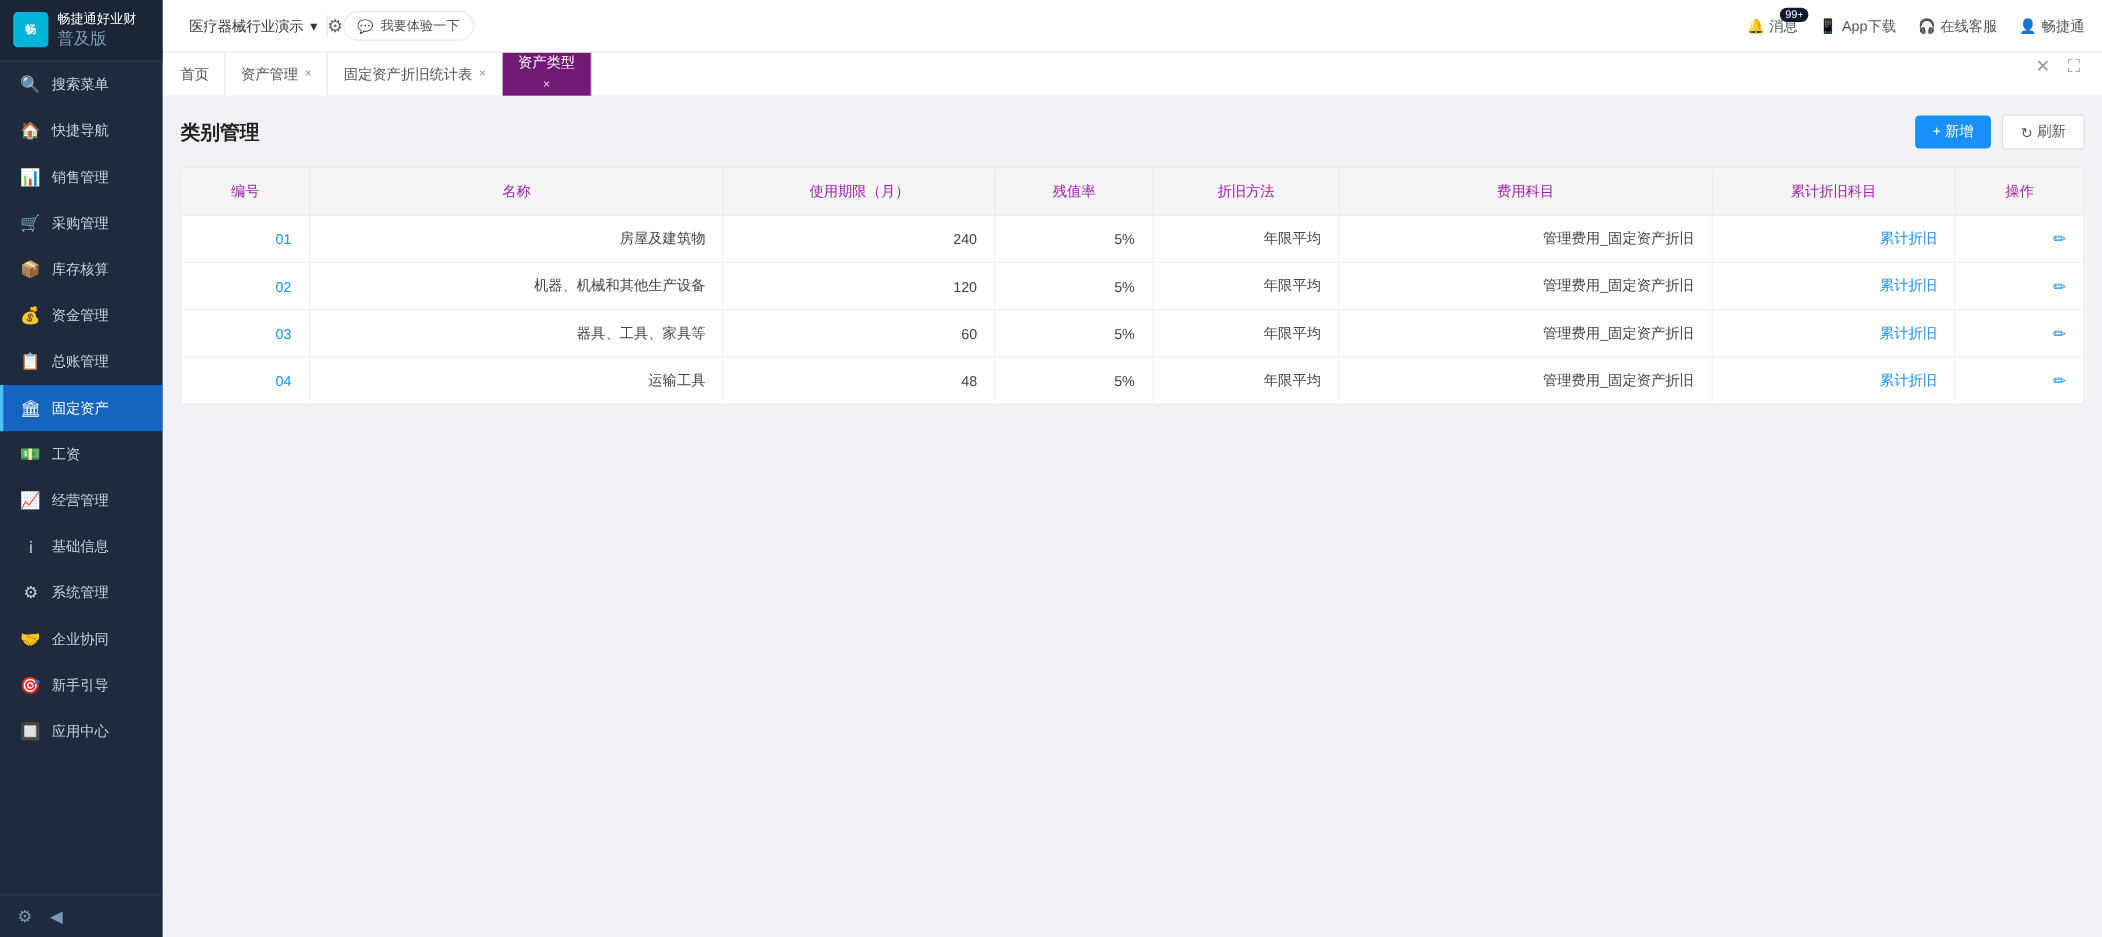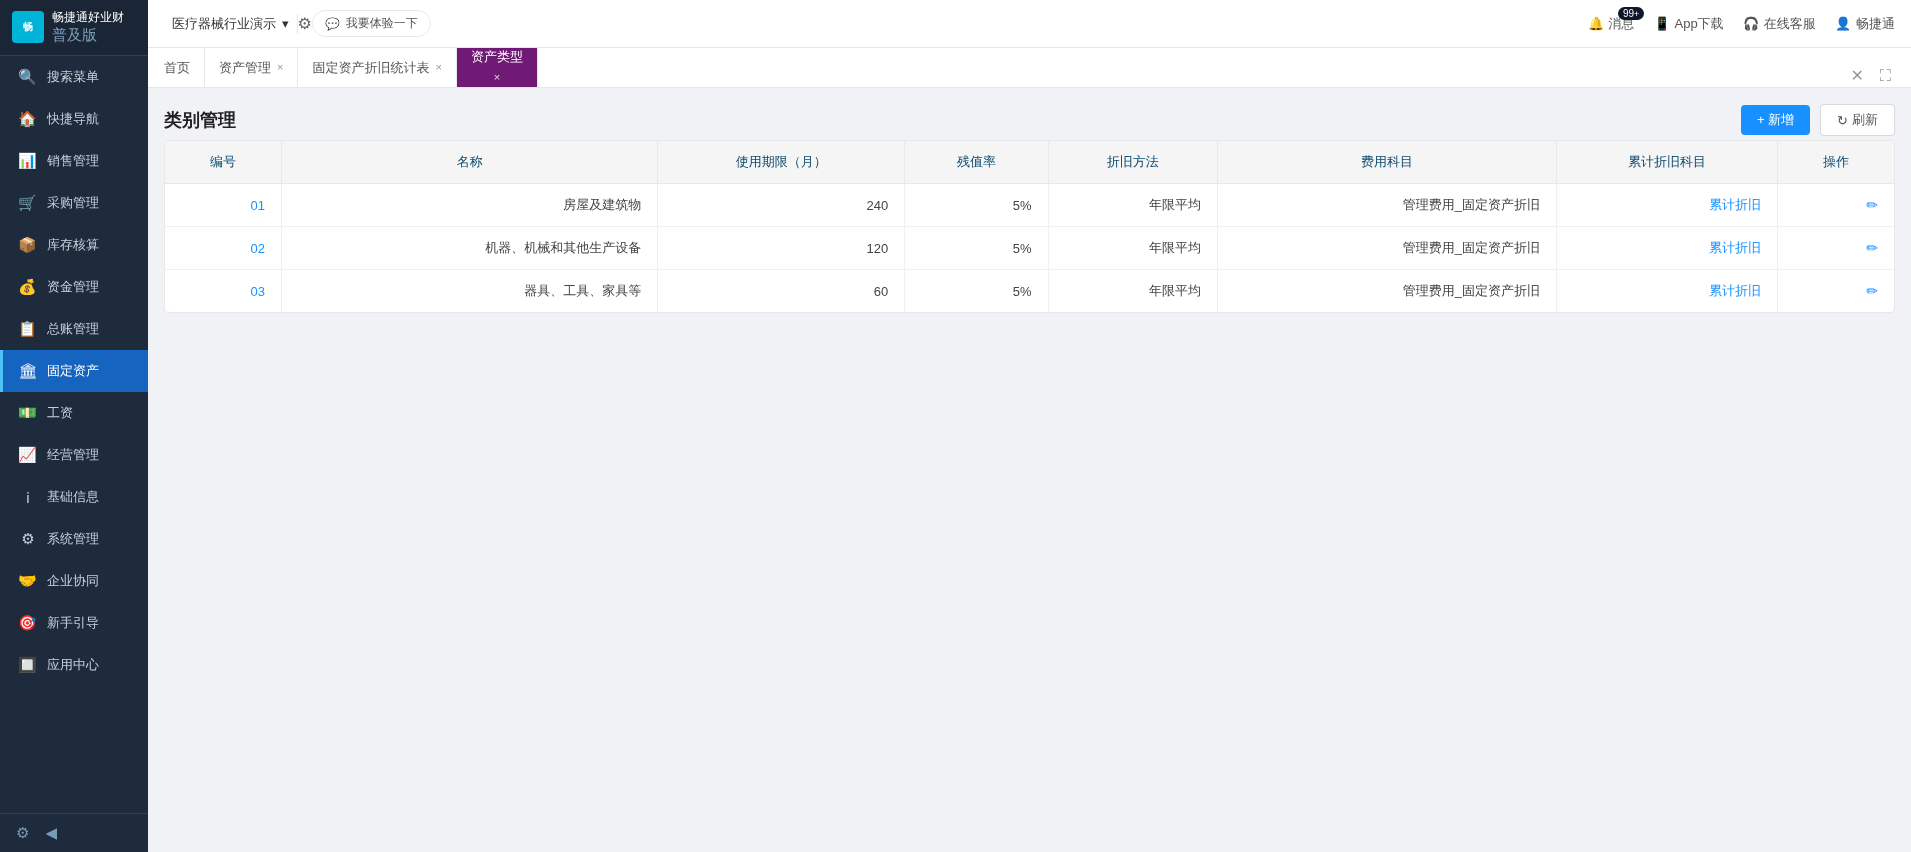--- a/index.html
+++ b/index.html
@@ -142,21 +142,21 @@
       position: absolute;
       top: -8px;
       right: -10px;
     }
     .badge-plus::after { content: '+'; font-size: 9px; }
 
     
     .tabs-bar {
       background: white;
       display: flex;
-      align-items: flex-end;
+      align-items: flex-start;
       padding: 0 16px;
       border-bottom: 1px solid #e8e8e8;
       height: 40px;
       flex-shrink: 0;
       gap: 0;
     }
     .tab {
       display: flex;
       align-items: center;
       gap: 6px;
@@ -200,21 +200,21 @@
       flex: 1;
       padding: 16px;
       overflow-y: auto;
       background: #f0f2f5;
     }
 
     .page-header {
       display: flex;
       align-items: center;
       justify-content: space-between;
-      margin-bottom: 4px;
+      margin-bottom: 16px;
     }
     .page-title {
       font-size: 18px;
       font-weight: 600;
       color: #222;
     }
     .page-actions {
       display: flex;
       align-items: center;
       gap: 10px;
@@ -255,21 +255,21 @@
       width: 100%;
       border-collapse: collapse;
     }
     thead tr {
       background: #f5f5f5;
     }
     thead th {
       padding: 12px 16px;
       text-align: center;
       font-weight: 500;
-      color: #0c4a6e;
+      color: #a21caf;
       font-size: 13px;
       border-bottom: 1px solid #e8e8e8;
       border-right: 1px solid #e8e8e8;
     }
     thead th:last-child { border-right: none; }
     tbody tr {
       border-bottom: 1px solid #f0f0f0;
     }
     tbody tr:last-child { border-bottom: none; }
     tbody td {
@@ -477,18 +477,28 @@
             <tr>
               <td class="td-link">03</td>
               <td>器具、工具、家具等</td>
               <td>60</td>
               <td>5%</td>
               <td>年限平均</td>
               <td>管理费用_固定资产折旧</td>
               <td class="td-link">累计折旧</td>
               <td><span class="edit-icon">✏</span></td>
             </tr>
+            <tr>
+              <td class="td-link">04</td>
+              <td>运输工具</td>
+              <td>48</td>
+              <td>5%</td>
+              <td>年限平均</td>
+              <td>管理费用_固定资产折旧</td>
+              <td class="td-link">累计折旧</td>
+              <td><span class="edit-icon">✏</span></td>
+            </tr>
           </tbody>
       </table>
     </div>
   </div>
 
 </div>
 
 </body></html>

